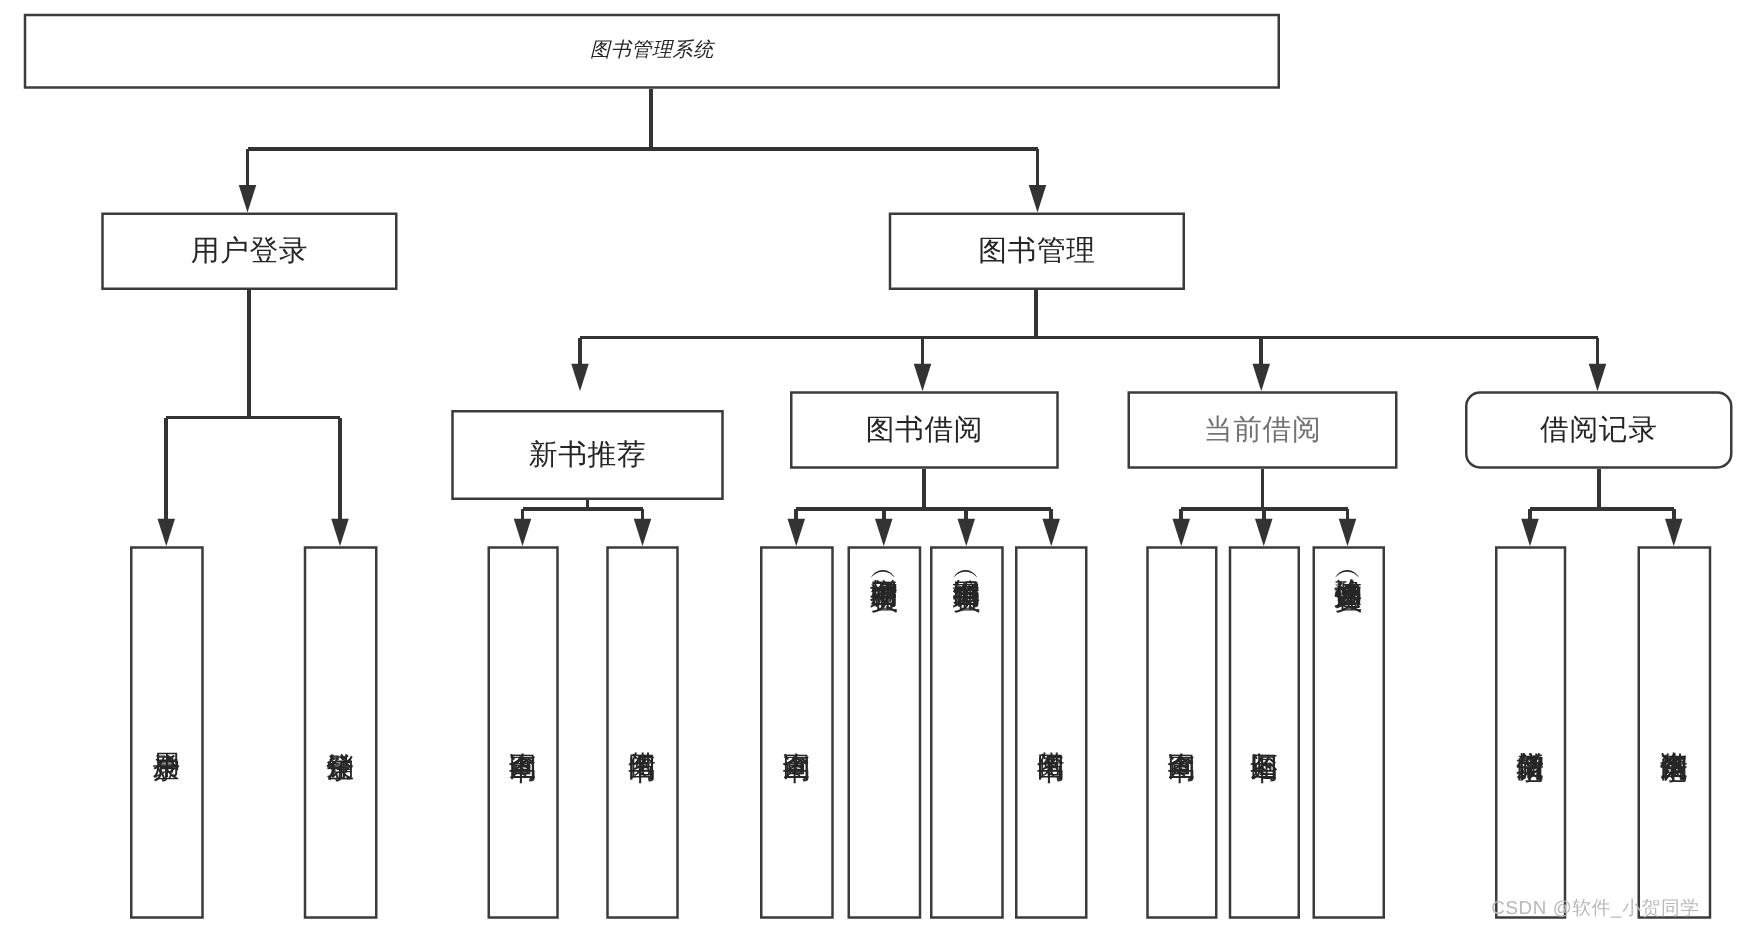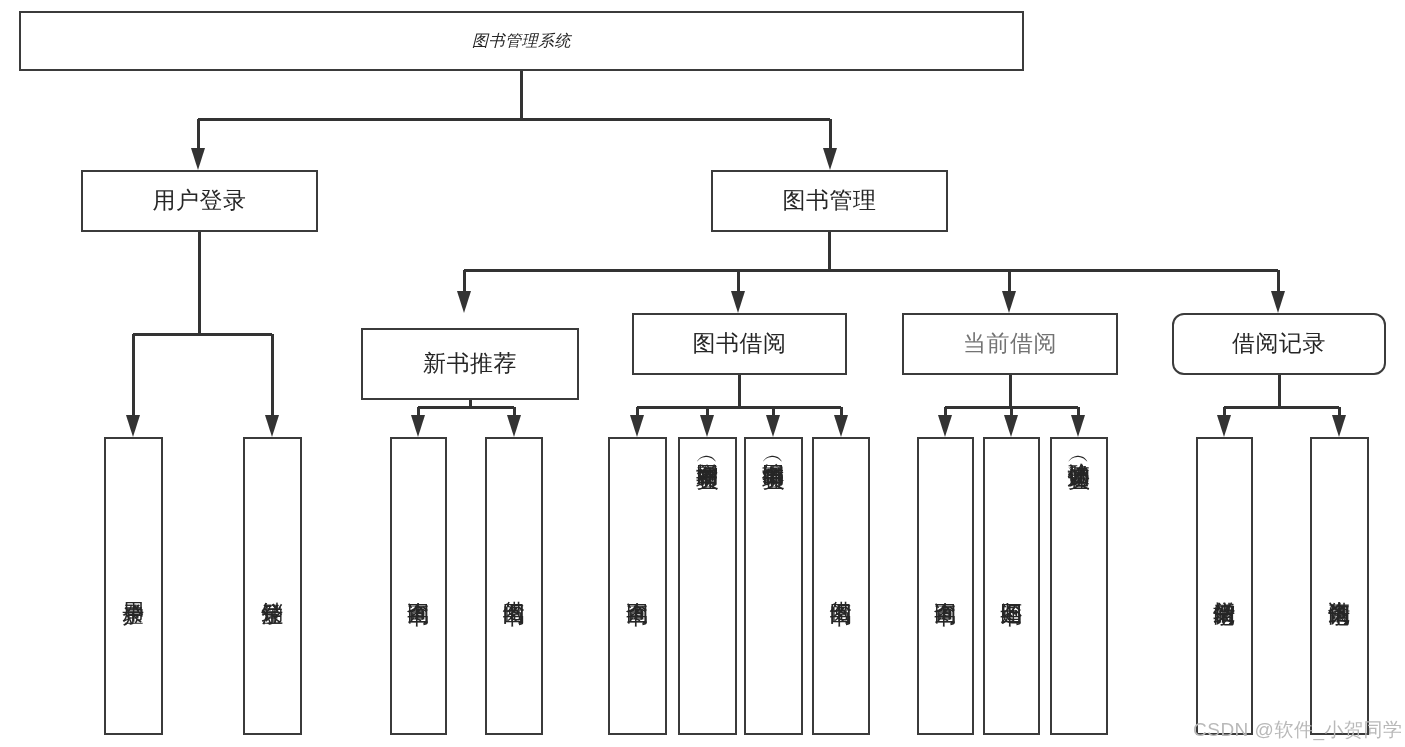--- a/index.html
+++ b/index.html
@@ -56,21 +56,21 @@
     line-height: 1.24;
     letter-spacing: 1px;
     color: #262626;
     white-space: nowrap;
   }
   .vlabel.centered {
     margin-top: 0;
   }
   .watermark {
     position: absolute;
-    font-size: 19px;
+    font-size: 15px;
     color: #b9b9b9;
     white-space: nowrap;
     letter-spacing: 0.5px;
   }
 </style>
 </head>
 <body>
 
 <div id="canvas">
 

